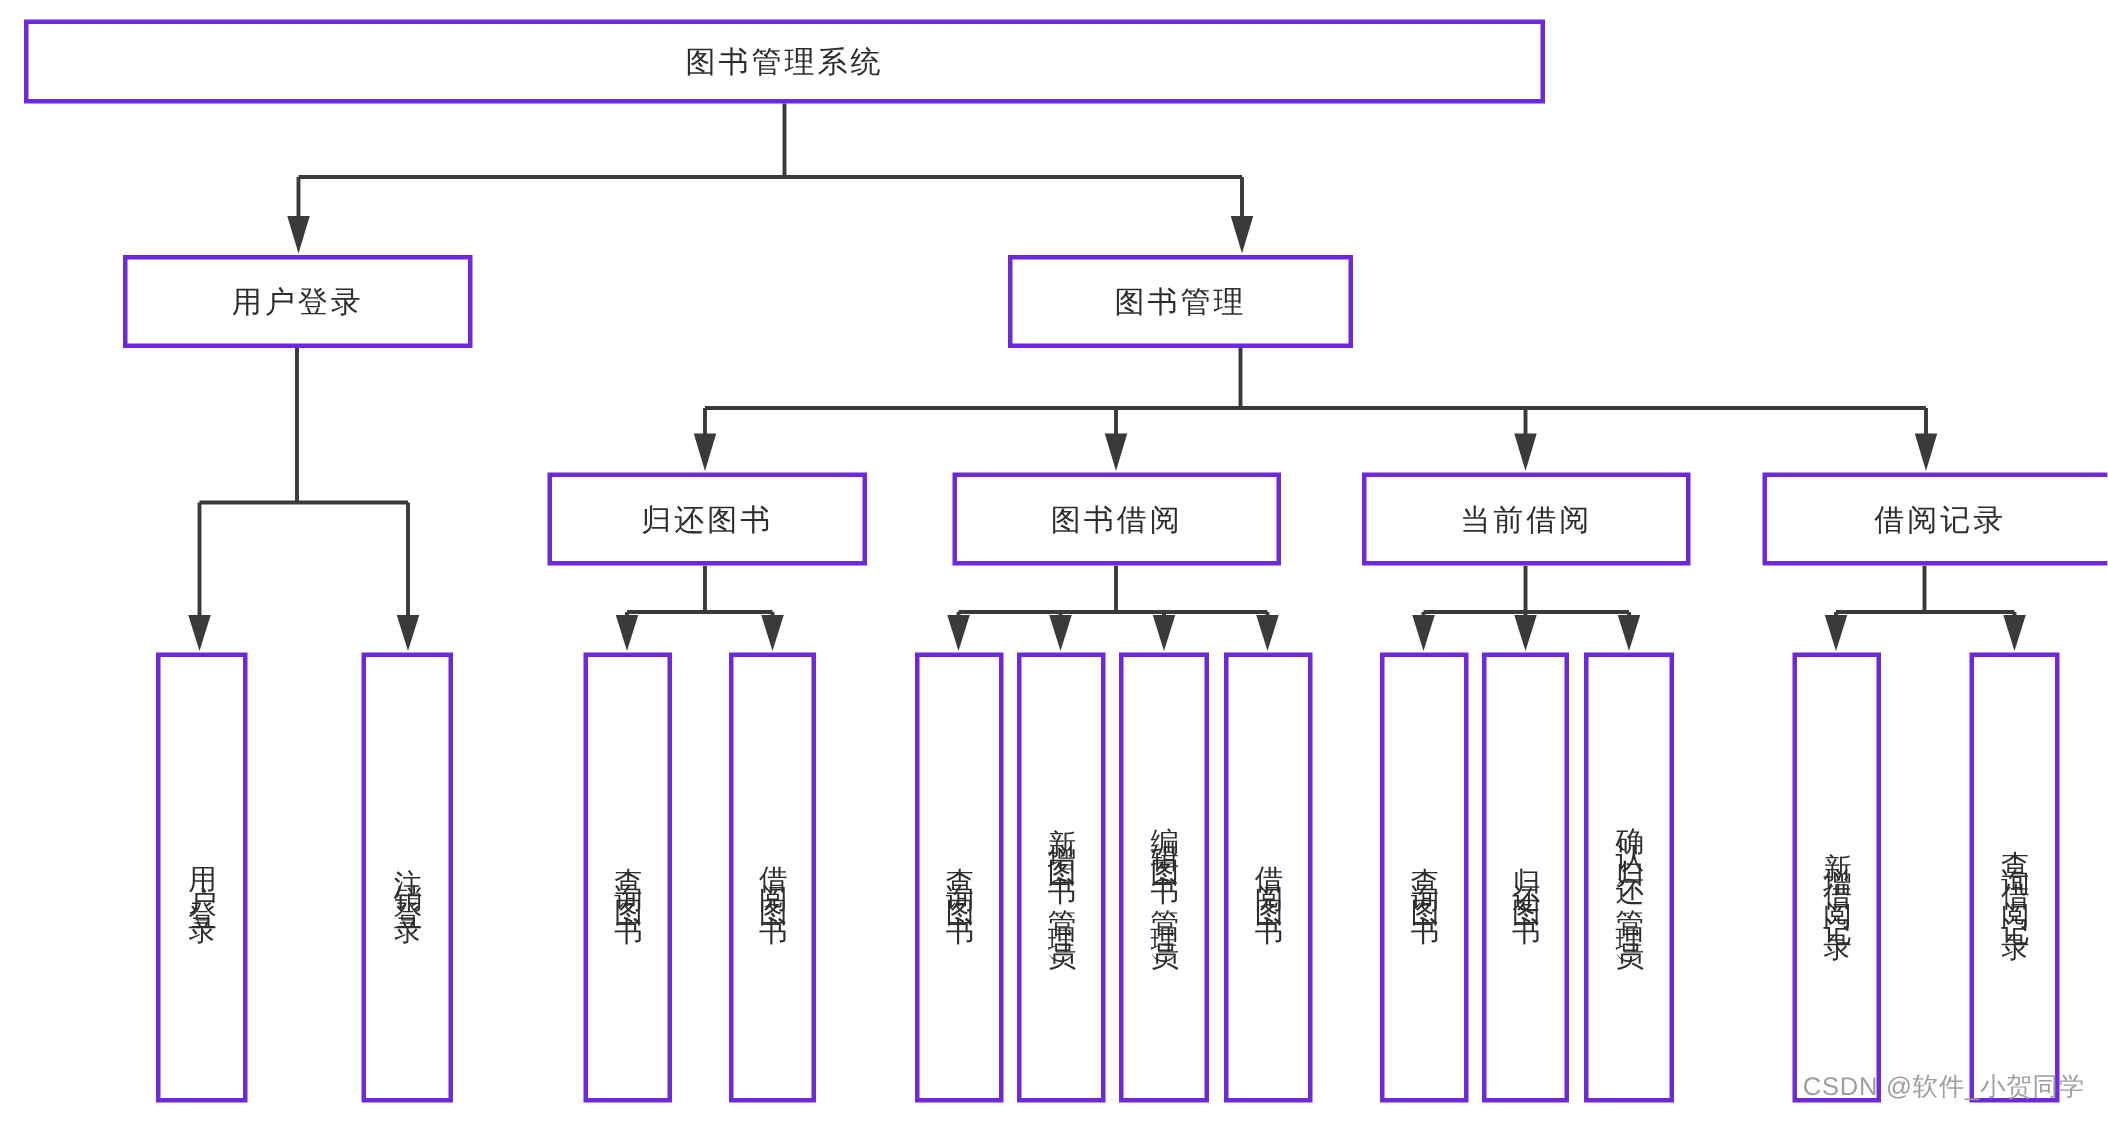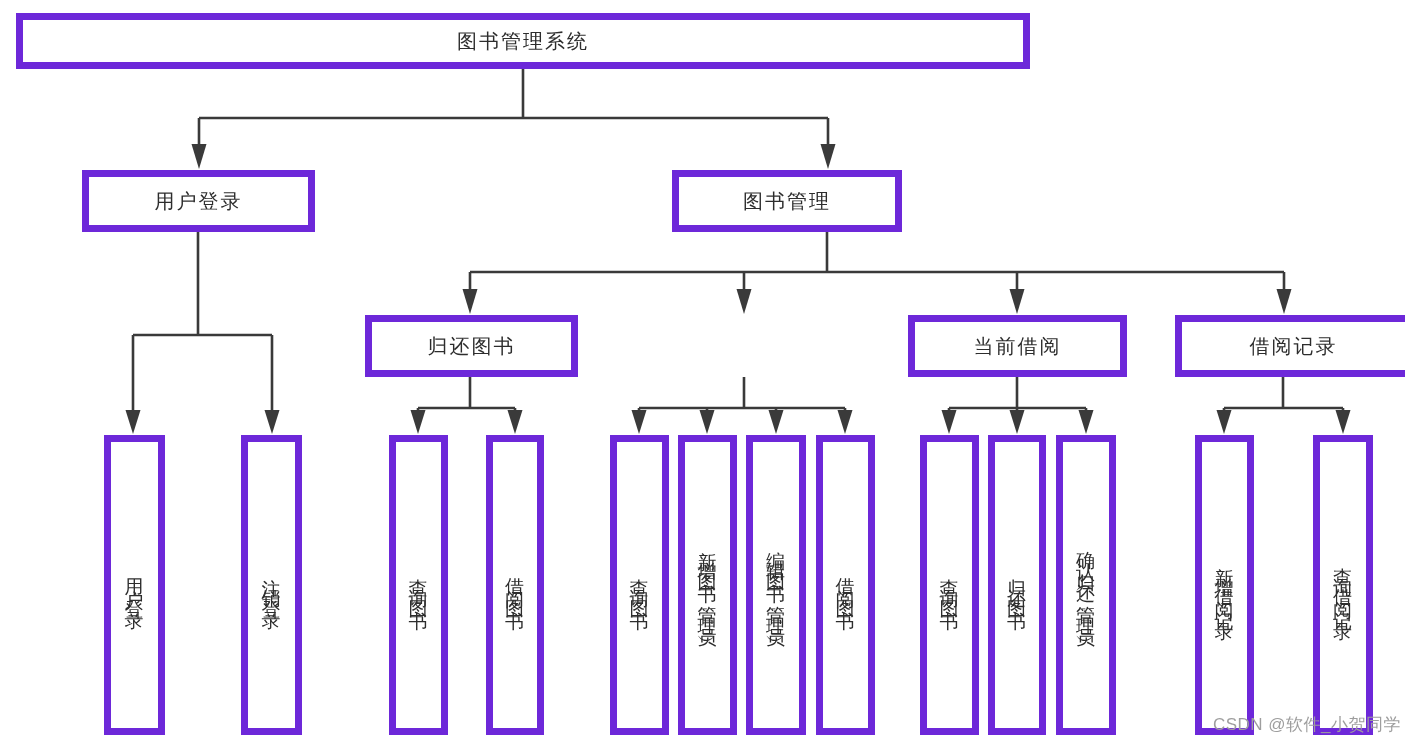--- a/index.html
+++ b/index.html
@@ -27,21 +27,21 @@
     stroke-width: 2.6;
     fill: none;
   }
   .connectors polygon {
     fill: #3a3a3a;
     stroke: none;
   }
   .node {
     position: absolute;
     box-sizing: border-box;
-    border: 7px solid #6d28d9;
+    border: 3px solid #6d28d9;
     background: #ffffff;
     display: flex;
     align-items: center;
     justify-content: center;
     color: #2d2d2d;
   }
   .h-node {
     font-size: 20px;
     letter-spacing: 2px;
     white-space: nowrap;
@@ -50,21 +50,21 @@
     writing-mode: vertical-rl;
     text-orientation: mixed;
     font-size: 19px;
     line-height: 1;
     letter-spacing: 11px;
     white-space: nowrap;
   }
   .watermark {
     position: absolute;
     top: 713px;
-    right: 4px;
+    right: 15px;
     font-size: 17px;
     letter-spacing: 0.5px;
     color: #9e9e9e;
     white-space: nowrap;
     z-index: 5;
   }
 </style>
 </head>
 <body>
 
@@ -113,20 +113,23 @@
   <div class="node h-node" style="left:82px; top:170px; width:233px; height:62px;">
     <span>用户登录</span>
   </div>
   <div class="node h-node" style="left:672px; top:170px; width:230px; height:62px;">
     <span>图书管理</span>
   </div>
 
   <div class="node h-node" style="left:365px; top:315px; width:213px; height:62px;">
     <span>归还图书</span>
   </div>
+  <div class="node h-node" style="left:635px; top:315px; width:219px; height:62px;">
+    <span>图书借阅</span>
+  </div>
   <div class="node h-node" style="left:908px; top:315px; width:219px; height:62px;">
     <span>当前借阅</span>
   </div>
   <div class="node h-node" style="left:1175px; top:315px; width:237px; height:62px;">
     <span>借阅记录</span>
   </div>
 
   <div class="node v-node" style="left:104px; top:435px; width:61px; height:300px;">
     <span class="v-label">用户登录</span>
   </div>

